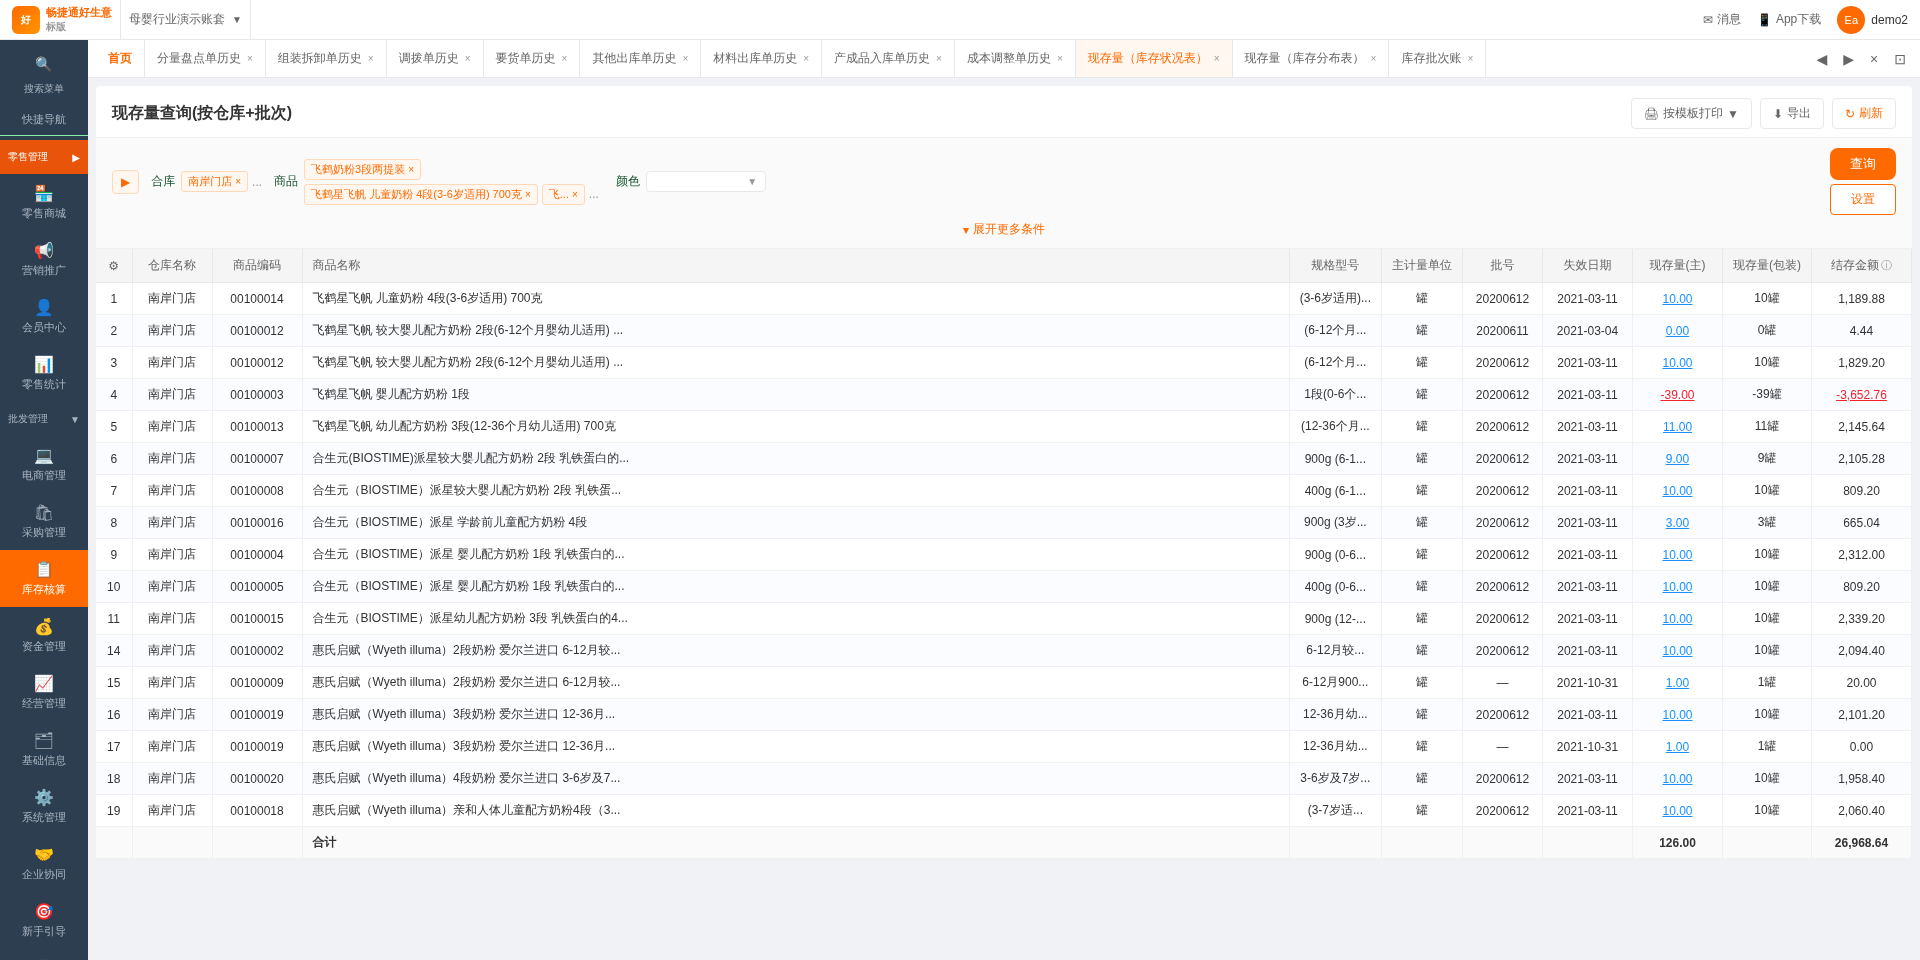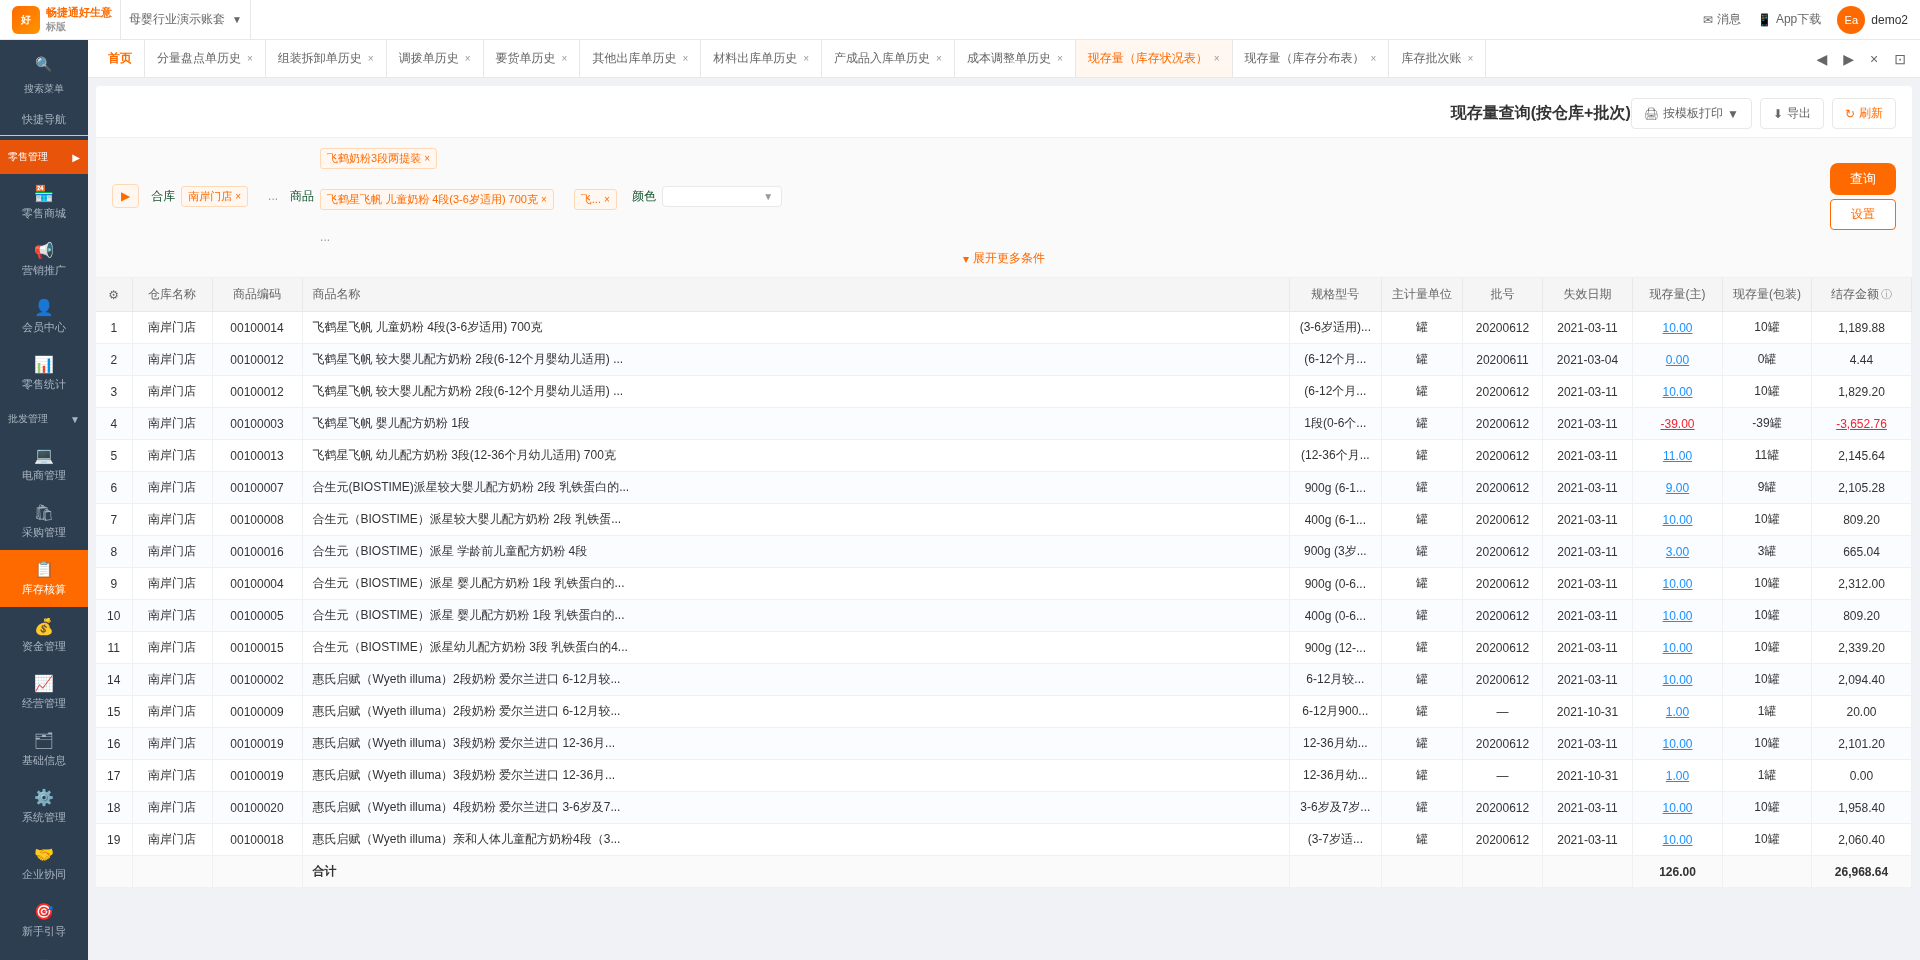--- a/index.html
+++ b/index.html
@@ -84,42 +84,42 @@
 
     
     .page-content { flex: 1; overflow: auto; background: #f0f2f5; padding: 0; }
     .page-inner { background: #fff; margin: 8px; border-radius: 4px; }
 
     
     .page-header {
       padding: 12px 16px 8px;
       display: flex;
       align-items: center;
-      justify-content: flex-end;
+      justify-content: space-between;
       border-bottom: 1px solid #f0f0f0;
     }
     .page-title { font-size: 16px; font-weight: bold; color: #333; }
     .page-actions { display: flex; align-items: center; gap: 8px; }
     .btn-template { display: flex; align-items: center; gap: 4px; padding: 6px 12px; border: 1px solid #e8e8e8; border-radius: 4px; cursor: pointer; color: #666; background: #fff; font-size: 12px; }
     .btn-export { display: flex; align-items: center; gap: 4px; padding: 6px 12px; border: 1px solid #e8e8e8; border-radius: 4px; cursor: pointer; color: #666; background: #fff; font-size: 12px; }
     .btn-refresh { display: flex; align-items: center; gap: 4px; padding: 6px 12px; border: 1px solid #e8e8e8; border-radius: 4px; cursor: pointer; color: #ff6a00; background: #fff; font-size: 12px; }
 
     
     .filter-area { padding: 10px 16px; border-bottom: 1px solid #f0f0f0; background: #fafafa; }
     .filter-row { display: flex; align-items: center; gap: 12px; flex-wrap: wrap; margin-bottom: 6px; }
     .filter-expand-btn {
       display: flex; align-items: center; gap: 4px; color: #ff6a00; cursor: pointer; font-size: 12px;
       padding: 4px 8px; border: 1px solid #ffd8b8; border-radius: 4px; background: #fff7f0;
     }
     .filter-row-toggle { display: flex; justify-content: center; }
     .expand-toggle { display: flex; align-items: center; gap: 4px; color: #ff6a00; cursor: pointer; font-size: 12px; }
 
     .filter-group { display: flex; align-items: center; gap: 6px; }
     .filter-label { color: #14532d; white-space: nowrap; font-size: 12px; }
-    .filter-tag-container { display: flex; align-items: center; gap: 20px; flex-wrap: wrap; min-width: 80px; max-width: 300px; }
+    .filter-tag-container { display: flex; align-items: center; gap: 4px; flex-wrap: wrap; min-width: 80px; max-width: 300px; }
     .filter-tag {
       display: flex; align-items: center; gap: 3px; background: #fff7f0; border: 1px solid #ffd8b8;
       border-radius: 3px; padding: 2px 6px; color: #ff6a00; font-size: 11px; cursor: pointer;
     }
     .filter-tag .tag-close { color: #ff6a00; font-size: 10px; }
     .filter-ellipsis { color: #999; cursor: pointer; }
     .filter-color-area { display: flex; align-items: center; border: 1px solid #e8e8e8; border-radius: 4px; background: #fff; min-width: 120px; padding: 4px 8px; cursor: pointer; }
     .filter-arrow { color: #999; margin-left: auto; font-size: 10px; }
     .btn-query { background: #ff6a00; color: #fff; border: none; padding: 7px 20px; border-radius: 8px; cursor: pointer; font-size: 13px; }
     .btn-settings { background: #fff; color: #ff6a00; border: 1px solid #ff6a00; padding: 6px 16px; border-radius: 4px; cursor: pointer; font-size: 12px; display: block; }

